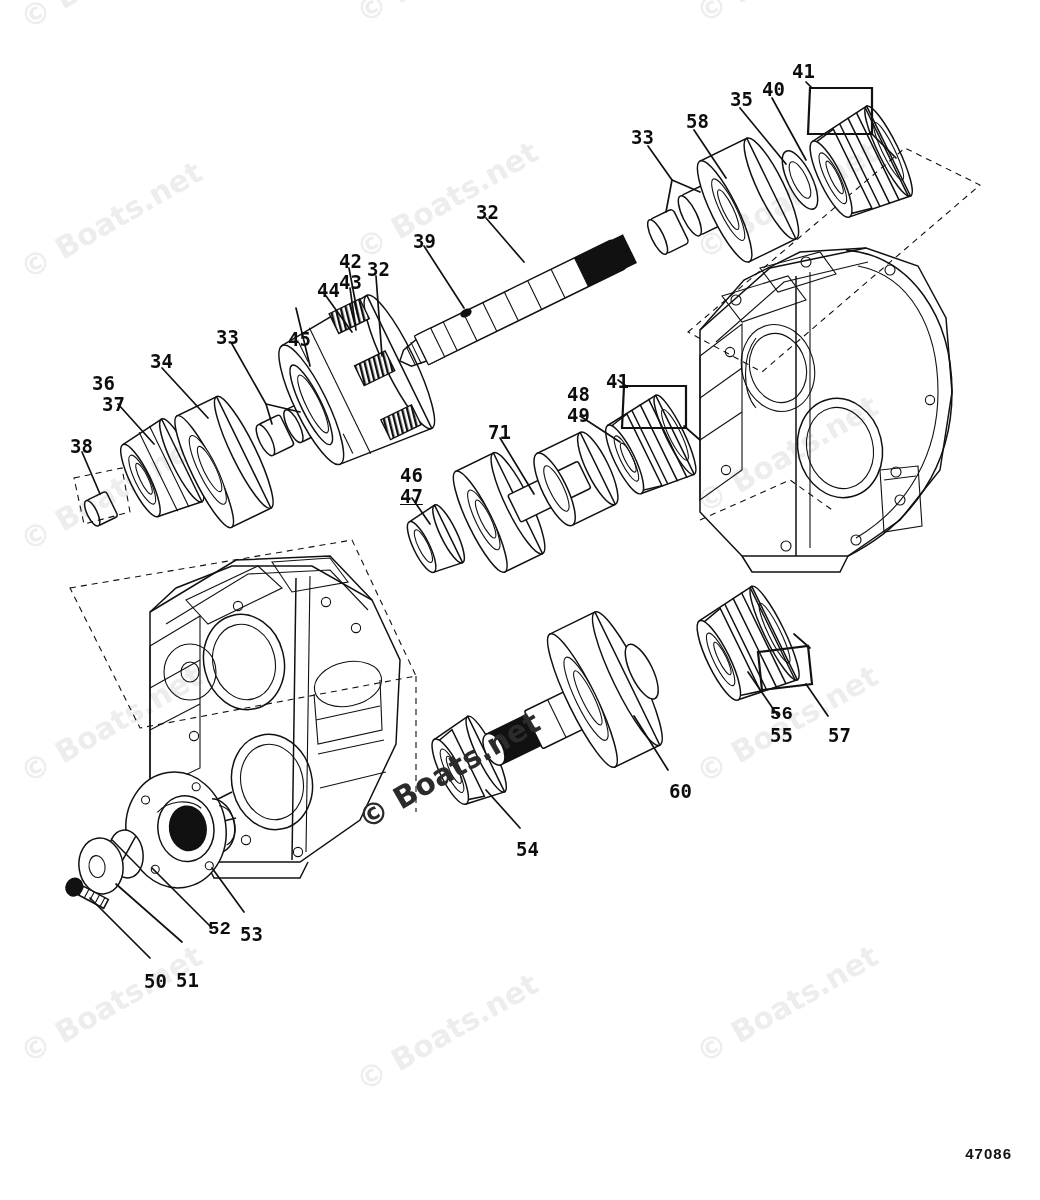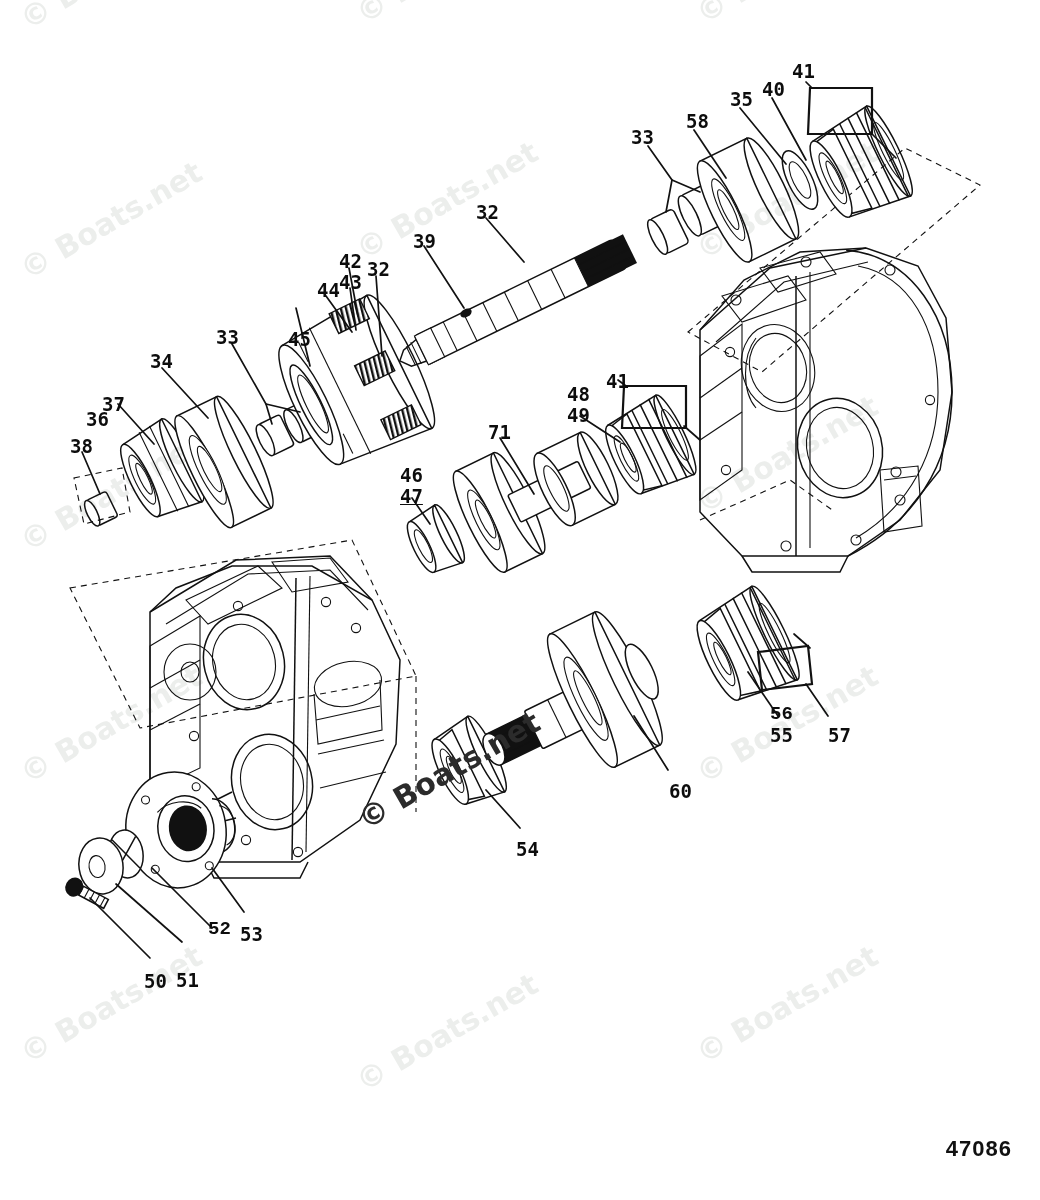--- a/index.html
+++ b/index.html
@@ -30,21 +30,21 @@
     color:#0d0d0d;
     letter-spacing:0px;
     line-height:1.05;
     white-space:nowrap;
     user-select:none;
   }
   .docnum{
     position:absolute;
     right:28px;bottom:38px;
     font-family:"Liberation Sans","DejaVu Sans",sans-serif;
-    font-weight:700;font-size:22px;color:#111;letter-spacing:1px;
+    font-weight:700;font-size:15px;color:#111;letter-spacing:1px;
   }
   .lead{stroke:#111;stroke-width:1.7;fill:none;stroke-linecap:round;}
   .thin{stroke:#111;stroke-width:1.1;fill:none;}
   .med{stroke:#111;stroke-width:1.5;fill:none;}
   .heavy{stroke:#111;stroke-width:2.2;fill:none;}
   .dash{stroke:#111;stroke-width:1.1;fill:none;stroke-dasharray:6 5;}
   .fillw{fill:#ffffff;}
   .fillk{fill:#111111;}
 </style>
 </head>
@@ -495,21 +495,21 @@
       <div class="label" style="left: 792px; top: 62px;">41</div>
       <div class="label" style="left: 476px; top: 203px;">32</div>
       <div class="label" style="left: 413px; top: 232px;">39</div>
       <div class="label" style="left: 339px; top: 252px;">42</div>
       <div class="label" style="left: 339px; top: 273px;">43</div>
       <div class="label" style="left: 367px; top: 260px;">32</div>
       <div class="label" style="left: 317px; top: 281px;">44</div>
       <div class="label" style="left: 288px; top: 292px; margin-top: 38px;">45</div>
       <div class="label" style="left: 216px; top: 328px;">33</div>
       <div class="label" style="left: 150px; top: 352px;">34</div>
-      <div class="label" style="left: 86px; top: 374px; margin-top: 36px;">36</div>
+      <div class="label" style="left: 92px; top: 374px;">36</div>
       <div class="label" style="left: 102px; top: 395px;">37</div>
       <div class="label" style="left: 70px; top: 437px;">38</div>
       <div class="label" style="left: 400px; top: 466px;">46</div>
       <div class="label" style="left: 400px; top: 487px; text-decoration: underline;">47</div>
       <div class="label" style="left: 488px; top: 423px;">71</div>
       <div class="label" style="left: 567px; top: 385px;">48</div>
       <div class="label" style="left: 567px; top: 406px;">49</div>
       <div class="label" style="left: 606px; top: 372px;">41</div>
       <div class="label" style="left: 770px; top: 726px;">55</div>
       <div class="label" style="left: 770px; top: 705px; font-family: Liberation Mono, monospace;">56</div>

